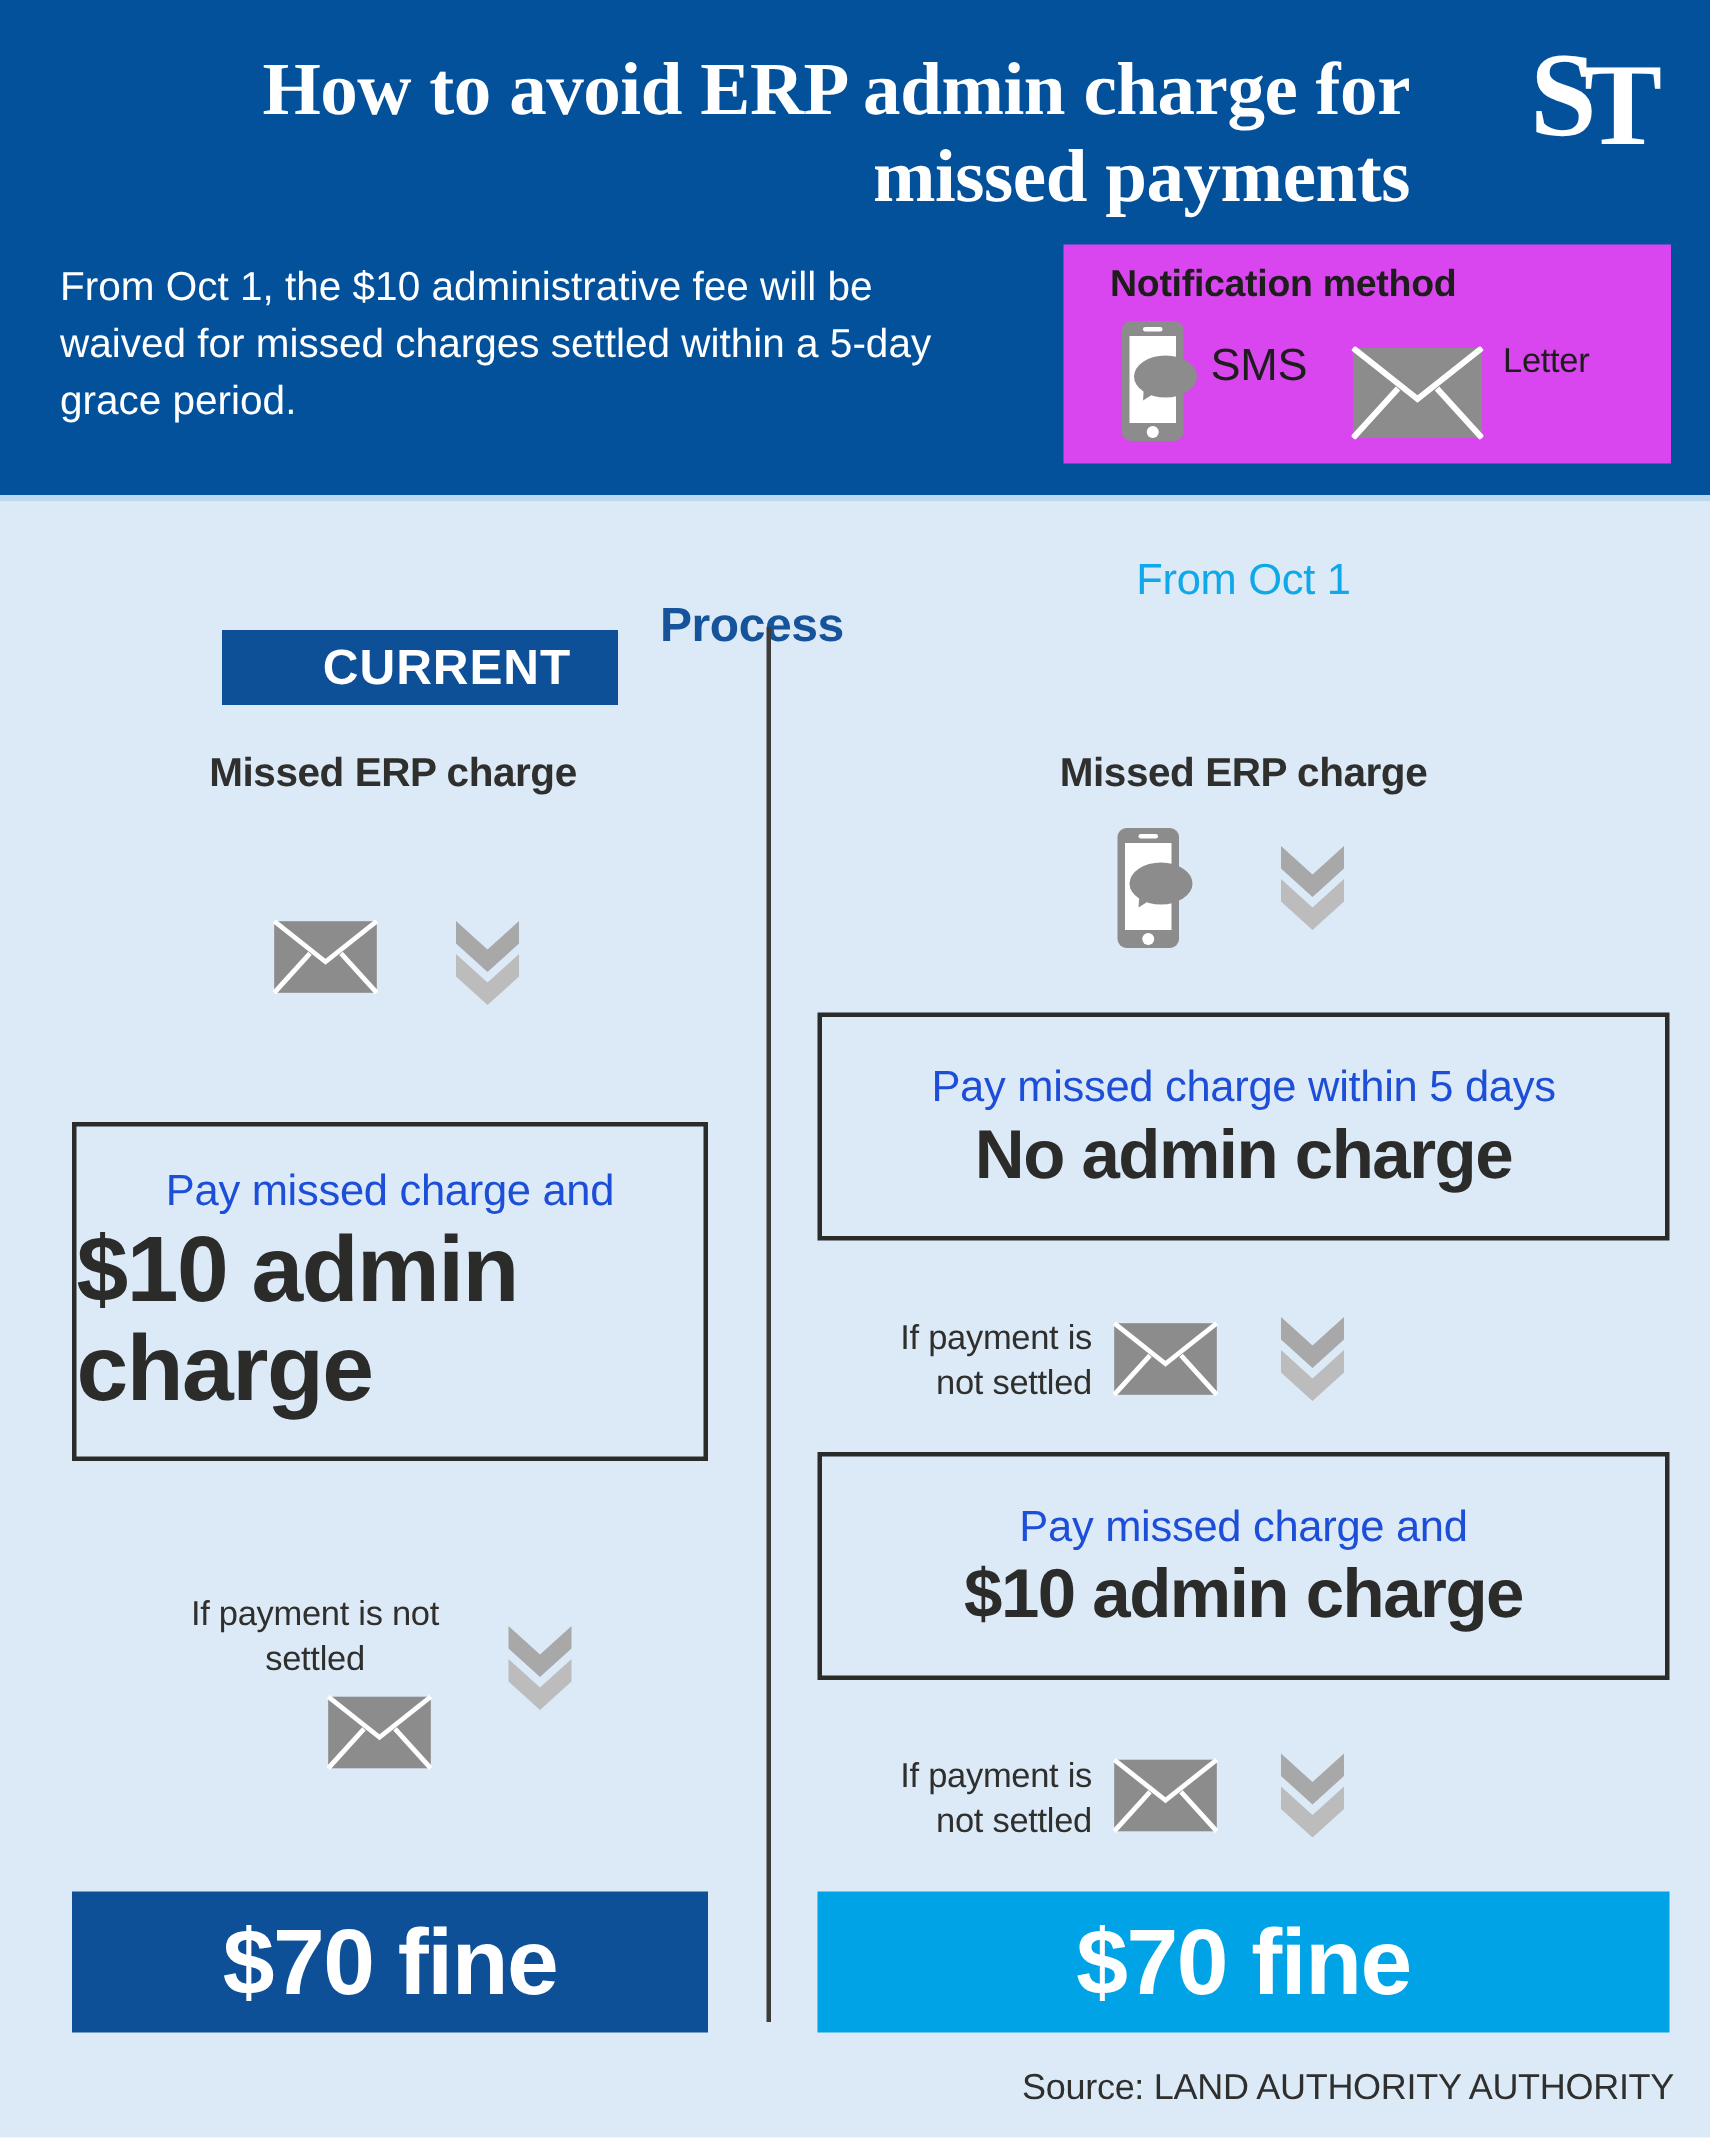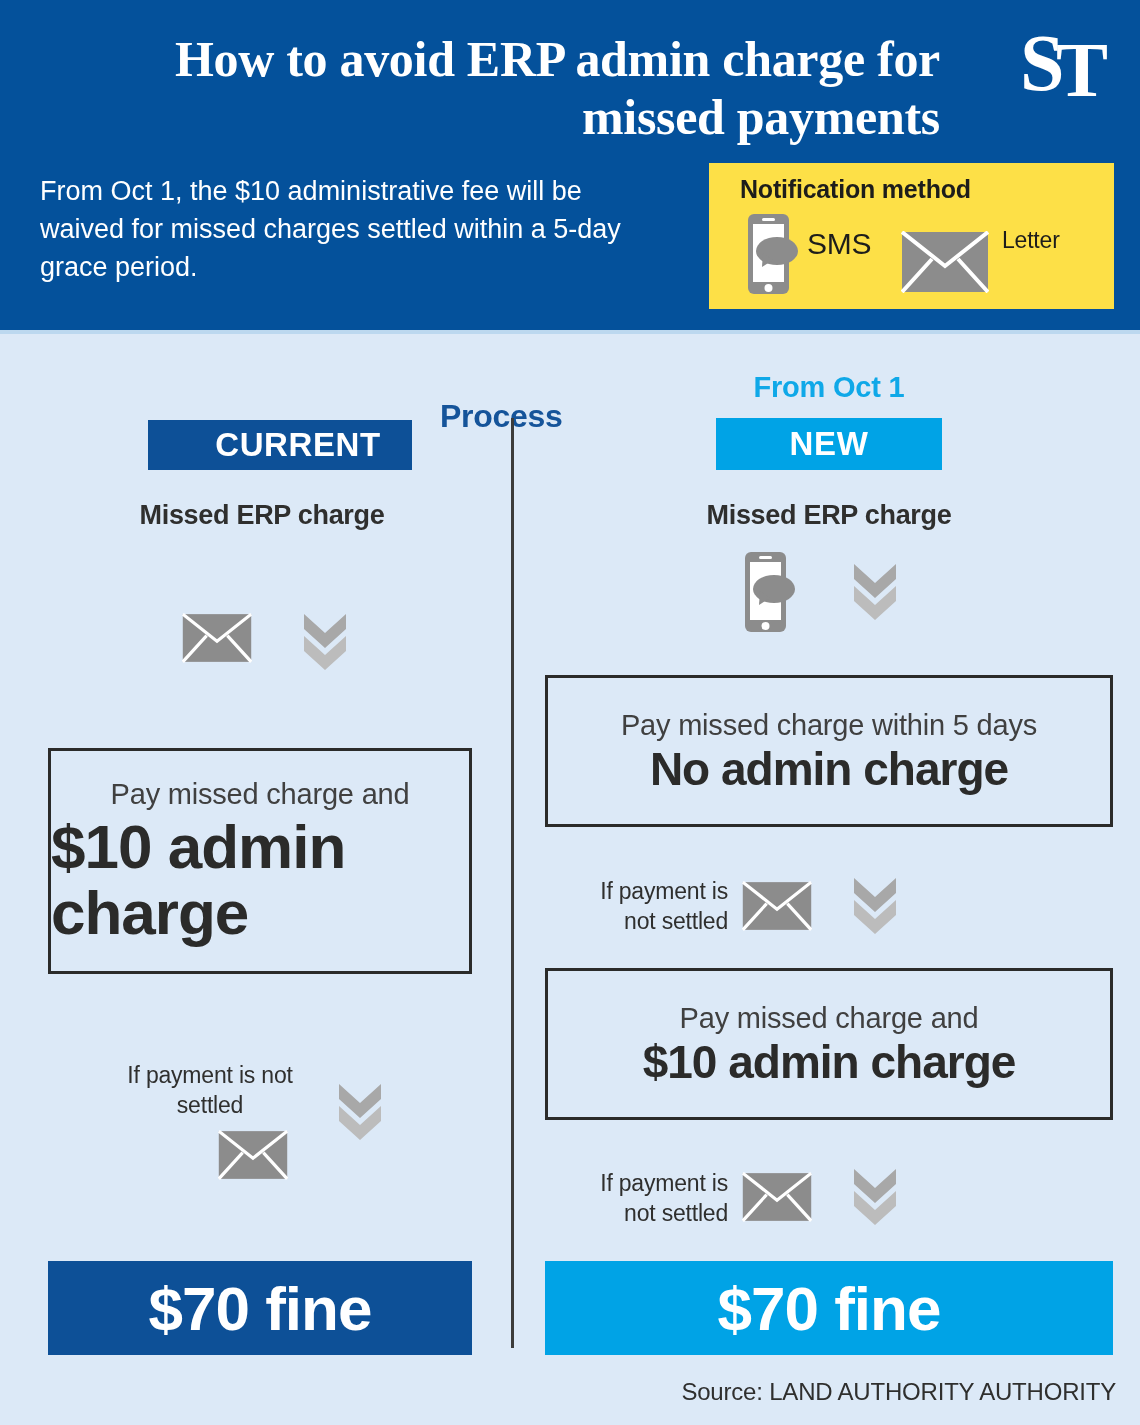--- a/index.html
+++ b/index.html
@@ -56,21 +56,21 @@
     line-height: 38px;
   }
 
   
   .notif-card {
     position: absolute;
     left: 709px;
     top: 163px;
     width: 405px;
     height: 146px;
-    background: #fde047;
+    background: #d946ef;
     box-sizing: border-box;
   }
   .notif-title {
     position: absolute;
     left: 31px;
     top: 12px;
     font-size: 25px;
     font-weight: bold;
     color: #1d1d1b;
     letter-spacing: -0.2px;
@@ -152,21 +152,21 @@
     left: 716px; top: 418px;
     width: 226px; height: 52px;
     background: #00a3e6;
   }
   .from-oct {
     position: absolute;
     left: 716px; top: 371px;
     width: 226px;
     text-align: center;
     font-size: 29px;
-    font-weight: bold;
+    font-weight: normal;
     color: #0fa8e8;
     letter-spacing: -0.2px;
   }
 
   .step-title {
     position: absolute;
     font-size: 27px;
     font-weight: bold;
     color: #2f2f2e;
     letter-spacing: -0.3px;
@@ -183,21 +183,21 @@
     position: absolute;
     border: 3px solid #2b2b2a;
     box-sizing: border-box;
     display: flex;
     flex-direction: column;
     align-items: center;
     justify-content: center;
   }
   .result-small {
     font-size: 29px;
-    color: #404040;
+    color: #1d4ed8;
     letter-spacing: -0.2px;
     line-height: 36px;
     text-align: center;
   }
   .result-big {
     font-weight: bold;
     color: #2b2b2a;
     letter-spacing: -1px;
   }
 
@@ -335,21 +335,20 @@
   <div class="icon-row" style="left:337px; top:1082px;">
     <svg width="46" height="58" viewBox="0 0 46 58">
       <path d="M2 2 L23 21 L44 2 L44 17 L23 36 L2 17 Z" fill="#a8a8a8"></path>
       <path d="M2 24 L23 43 L44 24 L44 39 L23 58 L2 39 Z" fill="#bcbcbc"></path>
     </svg>
   </div>
 
   <div class="fine-bar fine-left">$70 fine</div>
 
   <div class="from-oct">From Oct 1</div>
-  <div class="badge badge-new">NEW</div>
 
   <div class="step-title step-title-right">Missed ERP charge</div>
 
   <div class="icon-row" style="left:744px; top:551px;">
     <svg width="52" height="84" viewBox="0 0 52 84">
       <rect x="1" y="1" width="41" height="80" rx="6" ry="6" fill="#8c8c8c"></rect>
       <rect x="6" y="11" width="31" height="58" fill="#ffffff"></rect>
       <rect x="15" y="5" width="13" height="3" rx="1.5" fill="#ffffff"></rect>
       <circle cx="21.5" cy="75" r="4" fill="#ffffff"></circle>
       <ellipse cx="30" cy="38" rx="21" ry="14" fill="#8c8c8c"></ellipse>

